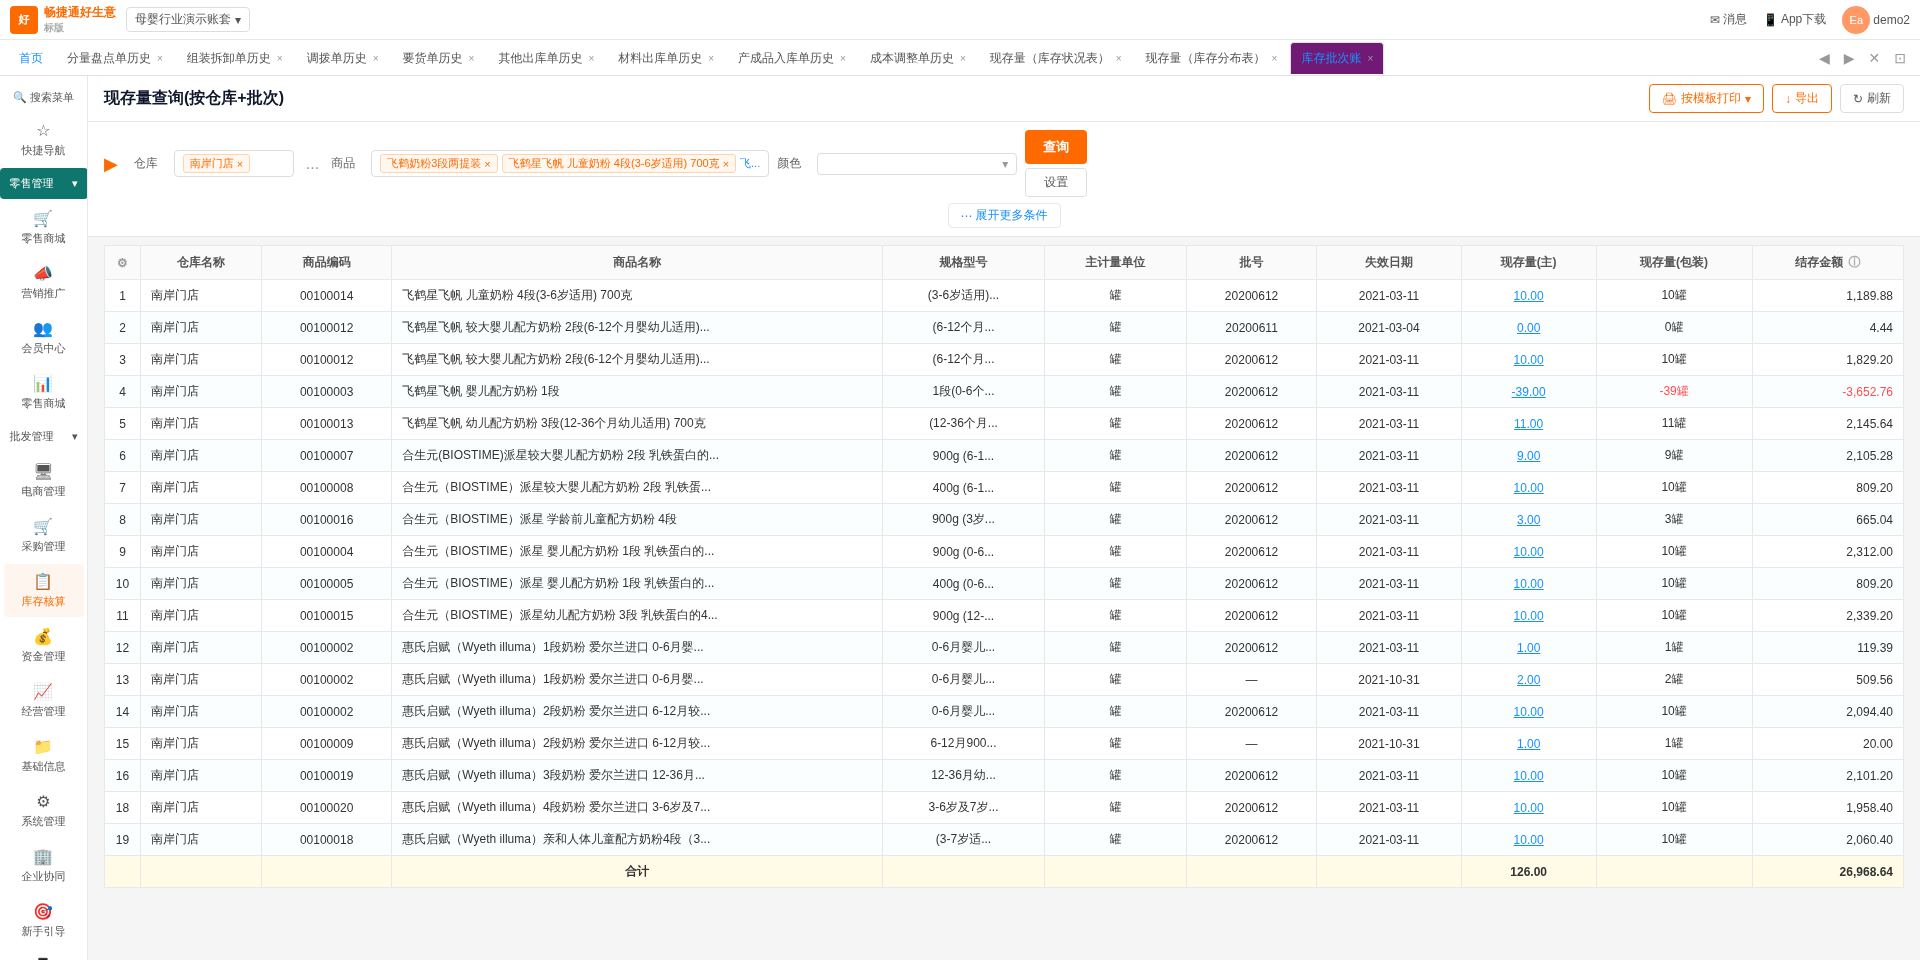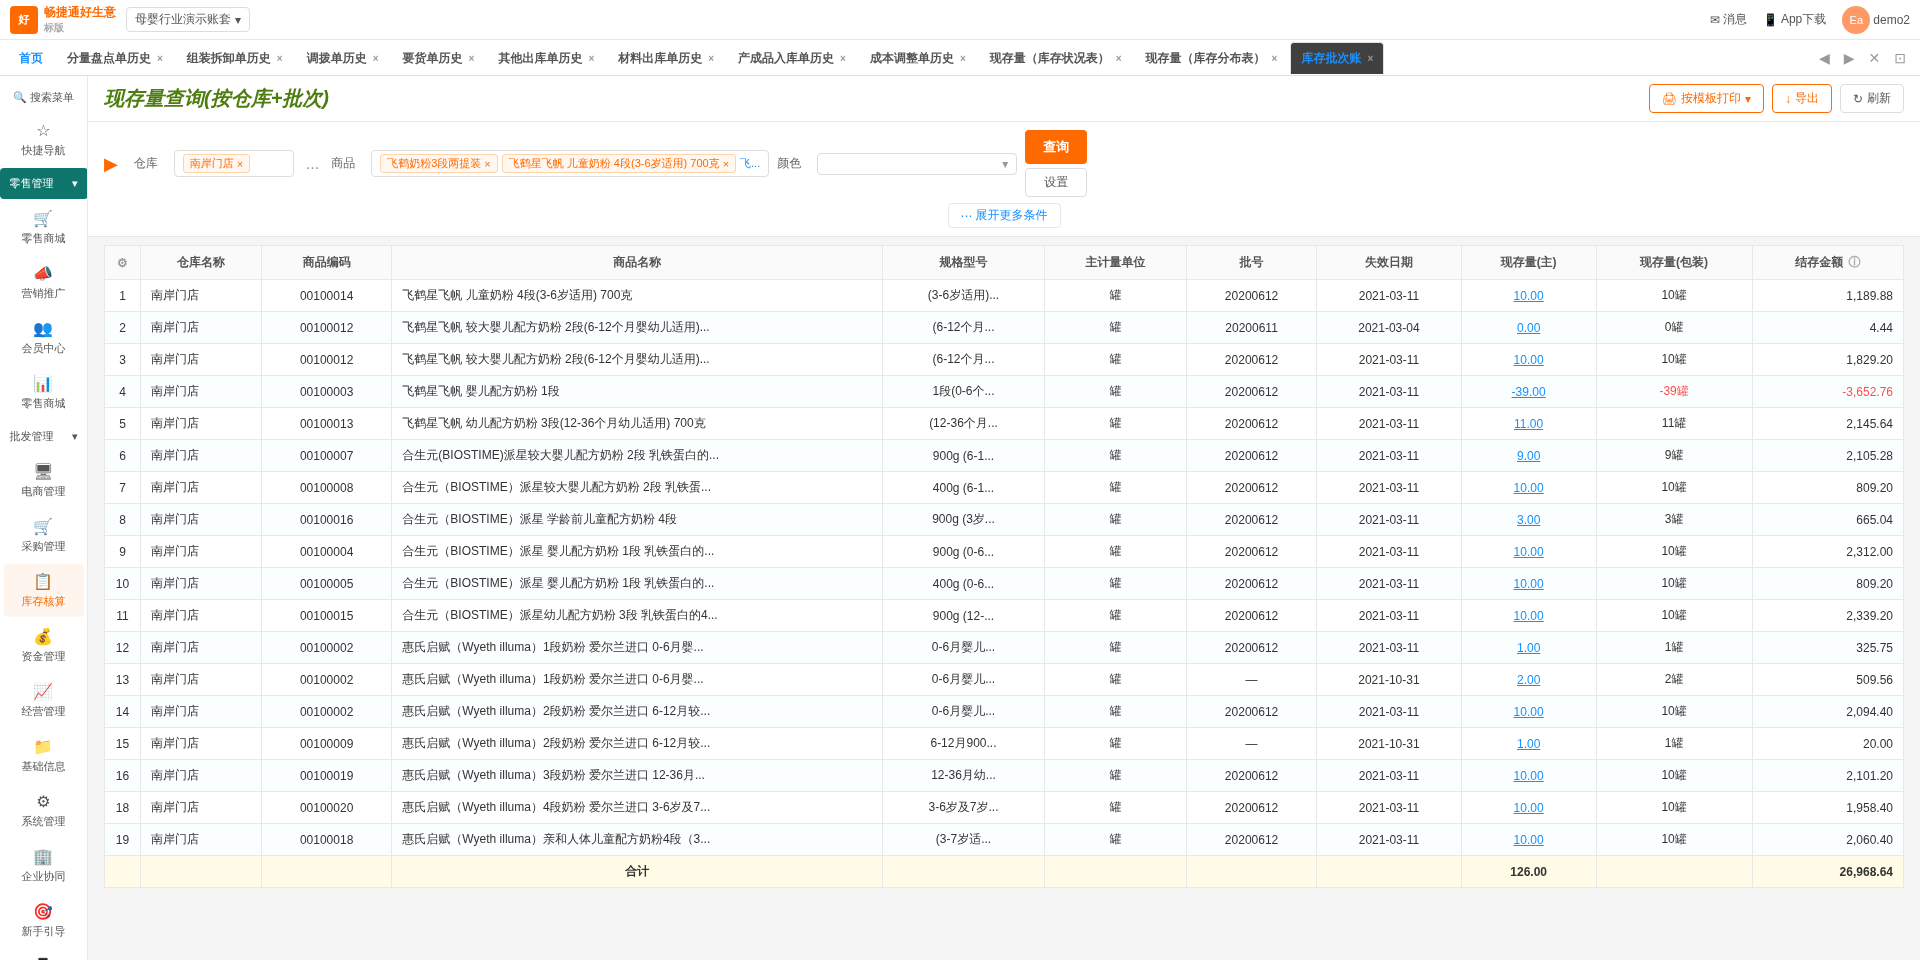--- a/index.html
+++ b/index.html
@@ -10,37 +10,37 @@
     .top-bar-left { display: flex; align-items: center; gap: 10px; }
     .logo-area { display: flex; align-items: center; gap: 6px; color: #ff6a00; font-weight: bold; font-size: 13px; }
     .logo-icon { width: 28px; height: 28px; background: #ff6a00; border-radius: 4px; display: flex; align-items: center; justify-content: center; color: #fff; font-size: 11px; }
     .dropdown-selector { display: flex; align-items: center; gap: 4px; border: 1px solid #ddd; border-radius: 4px; padding: 3px 8px; cursor: pointer; font-size: 12px; color: #555; }
     .top-bar-right { display: flex; align-items: center; gap: 16px; font-size: 12px; color: #555; }
     .top-bar-right span { cursor: pointer; display: flex; align-items: center; gap: 3px; }
     .avatar { width: 28px; height: 28px; border-radius: 50%; background: #ccc; display: flex; align-items: center; justify-content: center; font-size: 10px; color: #fff; overflow: hidden; }
 
     
     .nav-tabs { display: flex; align-items: center; background: #fff; border-bottom: 1px solid #e0e0e0; height: 36px; padding: 0 8px; overflow: hidden; gap: 2px; }
-    .nav-tab { display: flex; align-items: center; padding: 0 10px; height: 32px; font-size: 12px; color: #555; cursor: pointer; white-space: nowrap; border-radius: 4px 4px 0 0; border: 1px solid transparent; border-bottom: none; gap: 4px; font-weight: bold; }
-    .nav-tab.active { background: #404040; border-color: #e0e0e0; color: #1890ff; }
+    .nav-tab { display: flex; align-items: center; padding: 0 10px; height: 32px; font-size: 12px; color: #555; cursor: pointer; white-space: nowrap; border-radius: 4px 4px 0 0; border: 1px solid transparent; border-bottom: none; gap: 4px; }
+    .nav-tab.active { background: #701a75; border-color: #e0e0e0; color: #1890ff; }
     .nav-tab.home { color: #1890ff; }
     .nav-tab .close-x { color: #999; font-size: 10px; margin-left: 2px; }
     .nav-arrow { padding: 4px 6px; cursor: pointer; color: #999; font-size: 14px; }
 
     
     .layout { display: flex; height: calc(960px - 76px); }
     .sidebar { width: 88px; background: #fff; border-right: 1px solid #e8e8e8; display: flex; flex-direction: column; align-items: center; padding-top: 8px; gap: 2px; overflow-y: auto; flex-shrink: 0; }
     .sidebar-item { display: flex; flex-direction: column; align-items: center; padding: 8px 4px; width: 80px; cursor: pointer; border-radius: 4px; font-size: 11px; color: #555; gap: 3px; }
     .sidebar-item .icon { font-size: 16px; }
     .sidebar-search { padding: 6px 8px; width: 100%; text-align: center; font-size: 11px; color: #555; cursor: pointer; }
 
     
     .main-content { flex: 1; display: flex; flex-direction: column; overflow: hidden; }
     .content-header { background: #fff; padding: 8px 16px; border-bottom: 1px solid #e8e8e8; display: flex; align-items: center; justify-content: space-between; }
-    .page-title { font-size: 20px; font-weight: 600; color: #4d7c0f; font-style: italic; }
+    .page-title { font-size: 16px; font-weight: 600; color: #0f172a; }
     .header-actions { display: flex; align-items: center; gap: 8px; }
     .btn { padding: 5px 12px; border-radius: 4px; border: 1px solid #ddd; cursor: pointer; font-size: 12px; display: flex; align-items: center; gap: 4px; background: #fff; color: #555; }
     .btn-outline { border: 1px solid #ff6a00; color: #ff6a00; background: #fff; }
 
     
     .filter-area { background: #fff; padding: 8px 16px; border-bottom: 1px solid #e8e8e8; }
     .filter-row { display: flex; align-items: center; gap: 8px; flex-wrap: wrap; }
     .filter-item { display: flex; align-items: center; gap: 16px; }
     .filter-label { color: #666; font-size: 12px; white-space: nowrap; }
     .filter-tag-container { display: flex; align-items: center; gap: 4px; border: 1px solid #ddd; border-radius: 4px; padding: 3px 8px; min-width: 120px; background: #fff; flex-wrap: wrap; }
@@ -443,21 +443,21 @@
     <td>12</td>
     <td class="text-left">南岸门店</td>
     <td>00100002</td>
     <td class="text-left" style="max-width:280px;overflow:hidden;text-overflow:ellipsis;">惠氏启赋（Wyeth illuma）1段奶粉 爱尔兰进口 0-6月婴...</td>
     <td>0-6月婴儿...</td>
     <td>罐</td>
     <td>20200612</td>
     <td>2021-03-11</td>
     <td class="link">1.00</td>
     <td class="">1罐</td>
-    <td class="text-right">325.75</td>
+    <td class="text-right">119.39</td>
   </tr>
             <tr>
     <td>13</td>
     <td class="text-left">南岸门店</td>
     <td>00100002</td>
     <td class="text-left" style="max-width:280px;overflow:hidden;text-overflow:ellipsis;">惠氏启赋（Wyeth illuma）1段奶粉 爱尔兰进口 0-6月婴...</td>
     <td>0-6月婴儿...</td>
     <td>罐</td>
     <td>—</td>
     <td>2021-10-31</td>

